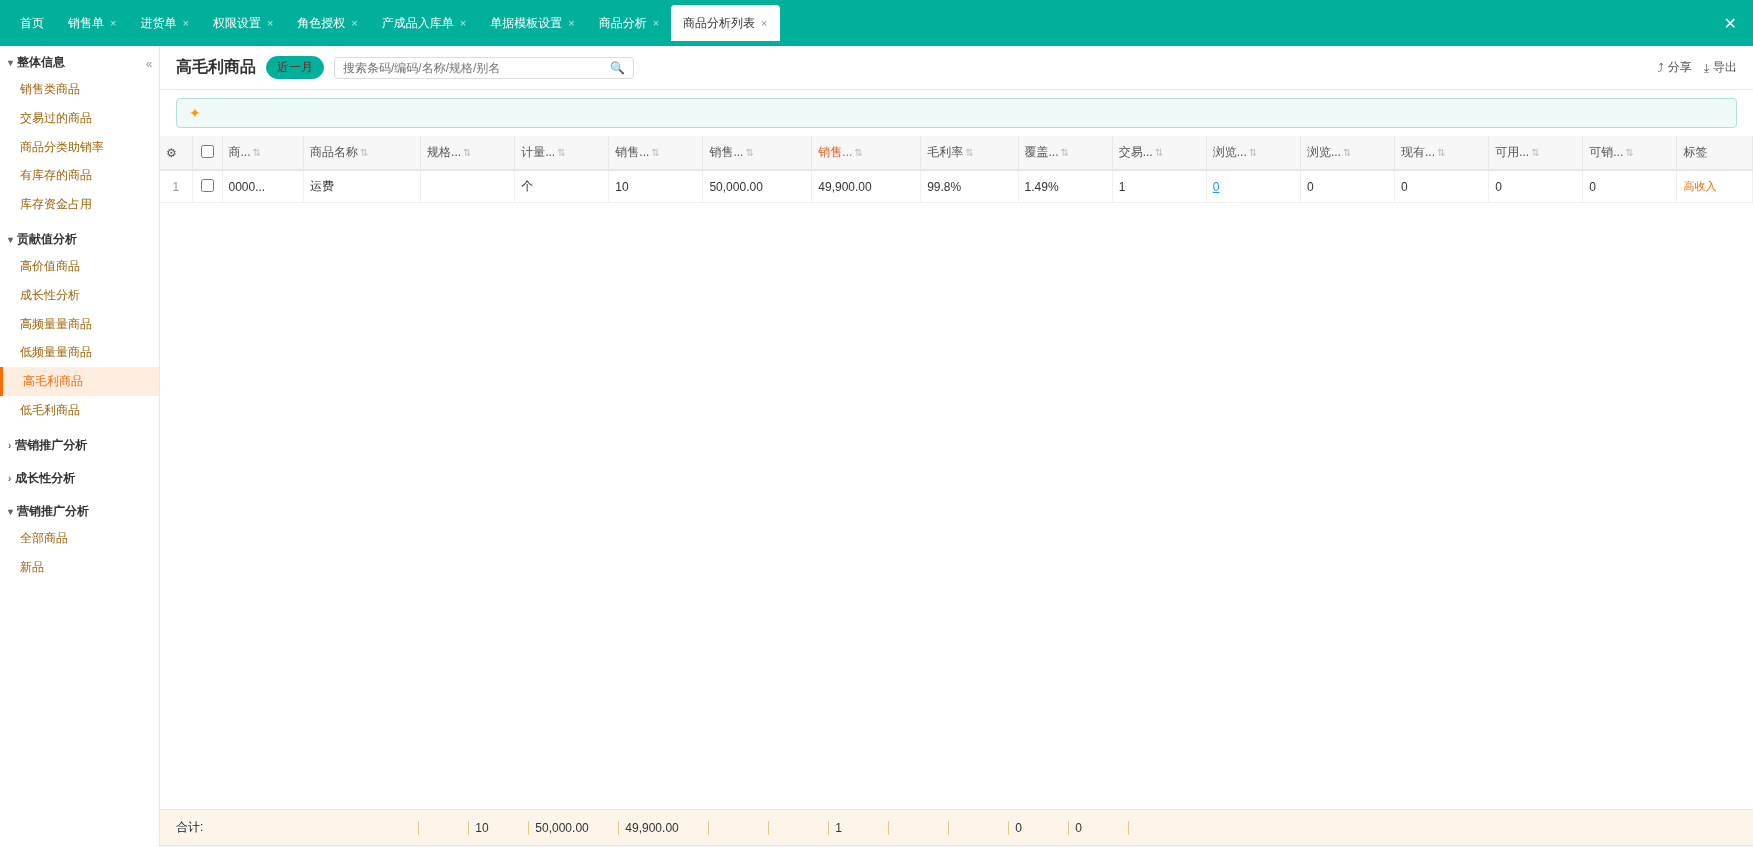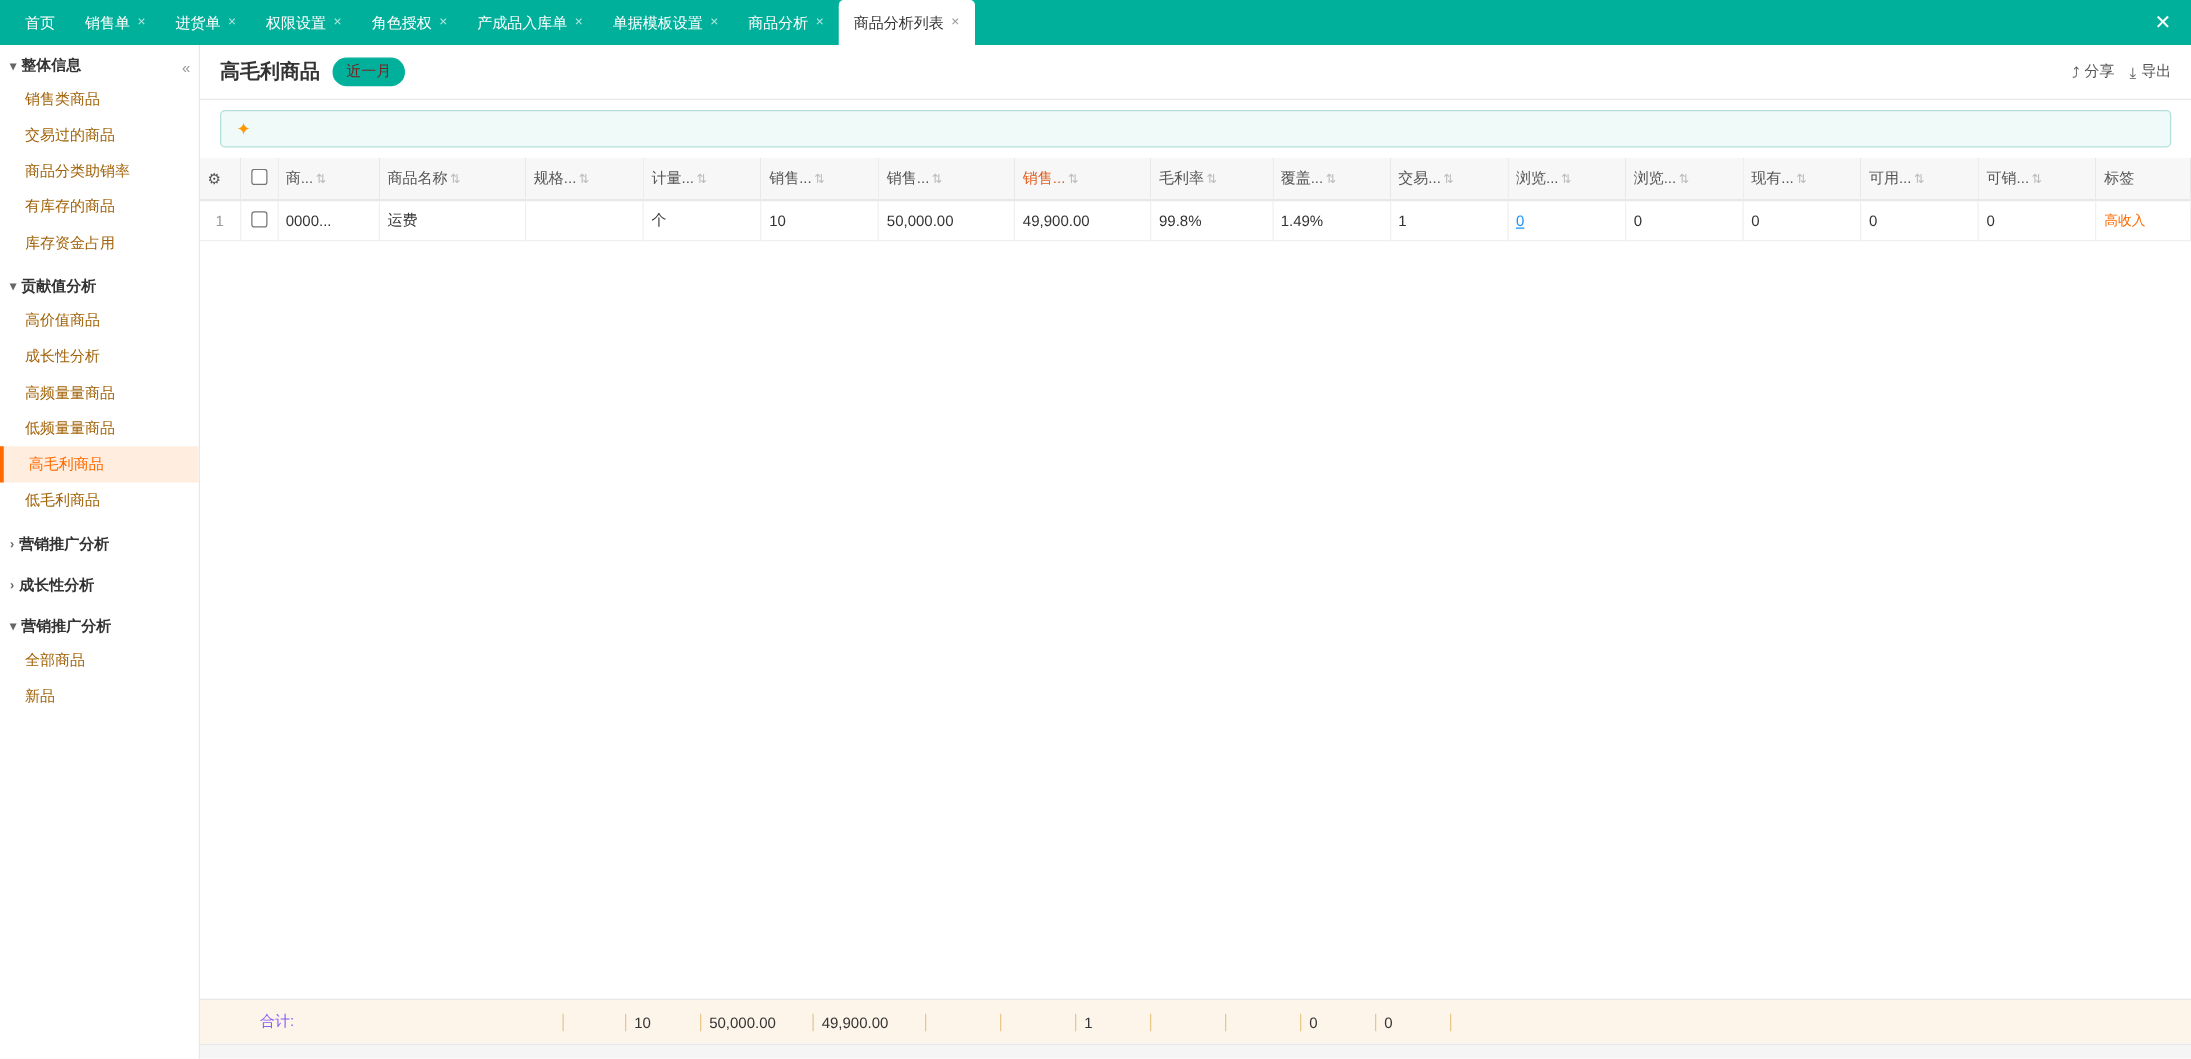--- a/index.html
+++ b/index.html
@@ -1,21 +1,21 @@
 <!DOCTYPE html>
 <html><head>
   <meta charset="utf-8">
   <style>
     * { box-sizing: border-box; margin: 0; padding: 0; font-family: 'Microsoft YaHei', Arial, sans-serif; font-size: 12px; }
     body { background: #f5f5f5; overflow: hidden; width: 1753px; height: 847px; }
 
     
     .top-nav {
       background: #00b09b;
-      height: 36px;
+      height: 46px;
       display: flex;
       align-items: center;
       padding: 0 8px;
       gap: 0;
       position: relative;
     }
     .nav-tab {
       height: 36px;
       padding: 0 12px;
       display: flex;
@@ -237,24 +237,23 @@
       border-top: 1px solid #e8e8e8;
       padding: 6px 16px;
       background: #fdf5ea;
       display: flex;
       align-items: center;
       gap: 0;
       flex-shrink: 0;
       height: 36px;
     }
     .footer-label {
-      color: #8b5cf6;
+      color: #0f172a;
       font-size: 12px;
       margin-right: 16px;
-      margin-left: 32px;
     }
     .footer-cells {
       display: flex;
       gap: 0;
       flex: 1;
     }
     .footer-cell {
       min-width: 80px;
       padding: 0 6px;
       color: #333;
@@ -397,20 +396,24 @@
         <span>新品</span>
       </div>
     </div>
   </div>
 
   <div class="content-area">
 
     <div class="content-header">
       <span class="content-title">高毛利商品</span>
       <button class="filter-btn active">近一月</button>
+      <div class="search-box">
+        <input type="text" placeholder="搜索条码/编码/名称/规格/别名" style="">
+        <span style="color:#999; cursor:pointer;">🔍</span>
+      </div>
       <div class="header-actions">
         <div class="action-btn">
           <span>⤴</span>
           <span>分享</span>
         </div>
         <div class="action-btn">
           <span>⤓</span>
           <span>导出</span>
         </div>
       </div>

